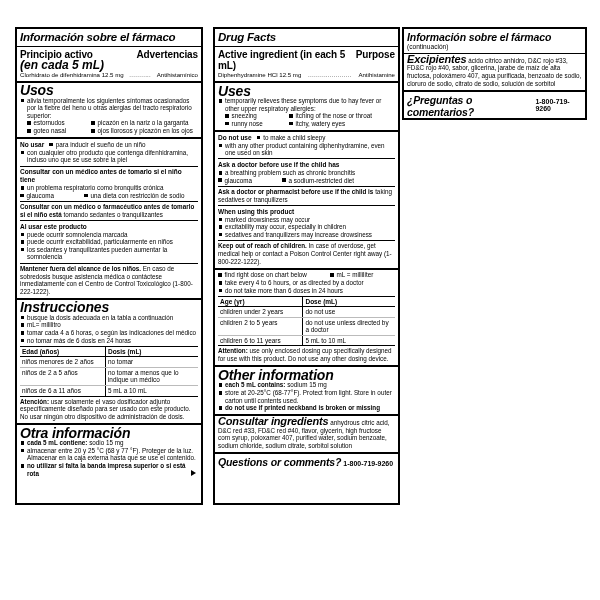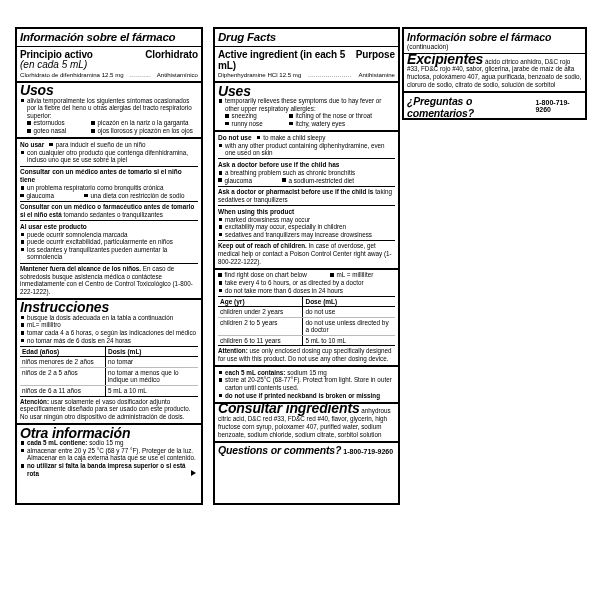--- a/index.html
+++ b/index.html
@@ -61,23 +61,23 @@
   .hdr-row {
     display: flex;
     justify-content: space-between;
     align-items: baseline;
     font-weight: bold;
     font-size: 10px;
     line-height: 11px;
     letter-spacing: -0.1px;
   }
   .hdr-sub {
-    font-weight: normal;
+    font-weight: bold;
     font-style: italic;
-    font-size: 10px;
+    font-size: 12px;
     line-height: 10.5px;
   }
   .ing-row {
     display: flex;
     justify-content: space-between;
     font-size: 6.1px;
     line-height: 7.5px;
     margin-top: 0.5px;
   }
   .dotfill {
@@ -199,21 +199,21 @@
     margin-bottom: 1px;
   }
 
   .inactive-wrap {
     font-size: 6.3px;
     line-height: 7.8px;
   }
   .inactive-wrap .ttl {
     font-weight: bold;
     font-style: italic;
-    font-size: 14px;
+    font-size: 11px;
     letter-spacing: -0.15px;
   }
   .q-line {
     display: flex;
     align-items: baseline;
     gap: 2px;
   }
   .q-line .q {
     font-weight: bold;
     font-style: italic;
@@ -236,21 +236,21 @@
 
   <div class="col col-left">
 
     <div class="block thin">
       <div class="title-lg">Información sobre el fármaco</div>
     </div>
 
     <div class="block">
       <div class="hdr-row">
         <span>Principio activo</span>
-        <span>Clorhidrato</span>
+        <span>Advertencias</span>
       </div>
       <div class="hdr-sub">(en cada 5 mL)</div>
       <div class="ing-row">
         <span>Clorhidrato de difenhidramina 12.5 mg</span>
         <span class="dotfill">...........</span>
         <span>Antihistamínico</span>
       </div>
     </div>
 
     <div class="block">
@@ -466,20 +466,21 @@
         </tr>
       </tbody>
         </table>
       <div class="attn">
         <span class="b">Attention:</span>
         <span>use only enclosed dosing cup specifically designed for use with this product. Do not use any other dosing device.</span>
       </div>
     </div>
 
     <div class="block">
+      <div class="sec-title">Other information</div>
       <ul class="bl">
         <li><span class="b">each 5 mL contains:</span><span> sodium 15 mg</span></li>
         <li>store at 20-25°C (68-77°F). Protect from light. Store in outer carton until contents used.</li>
         <li class="b">do not use if printed neckband is broken or missing</li>
       </ul>
     </div>
 
     <div class="block">
       <div class="inactive-wrap">
         <span class="ttl">Consultar ingredients</span>

